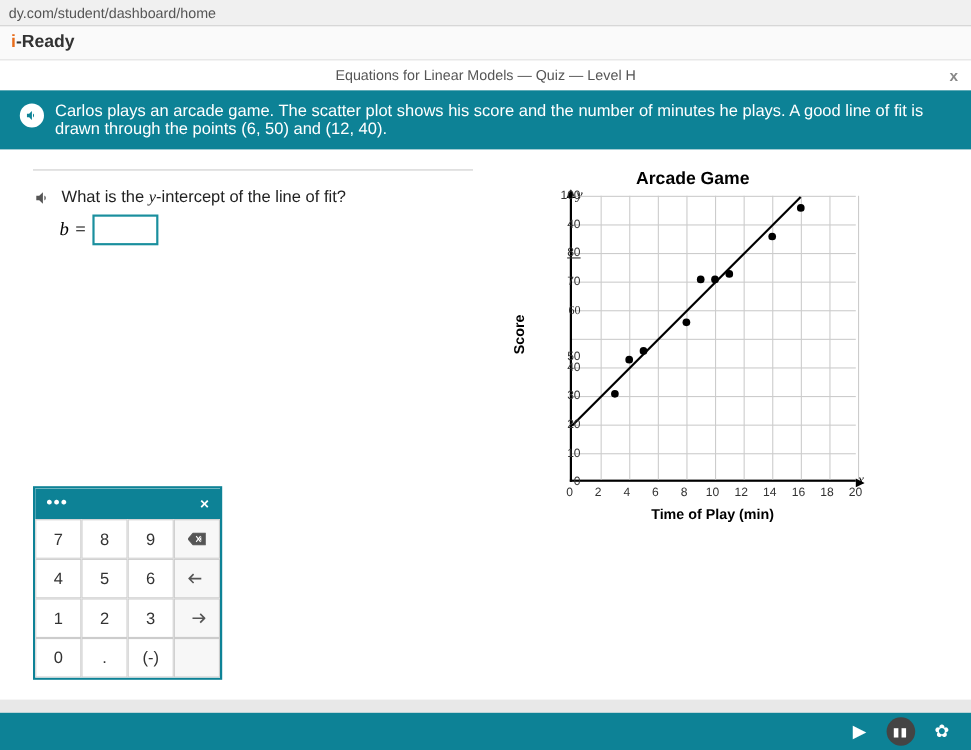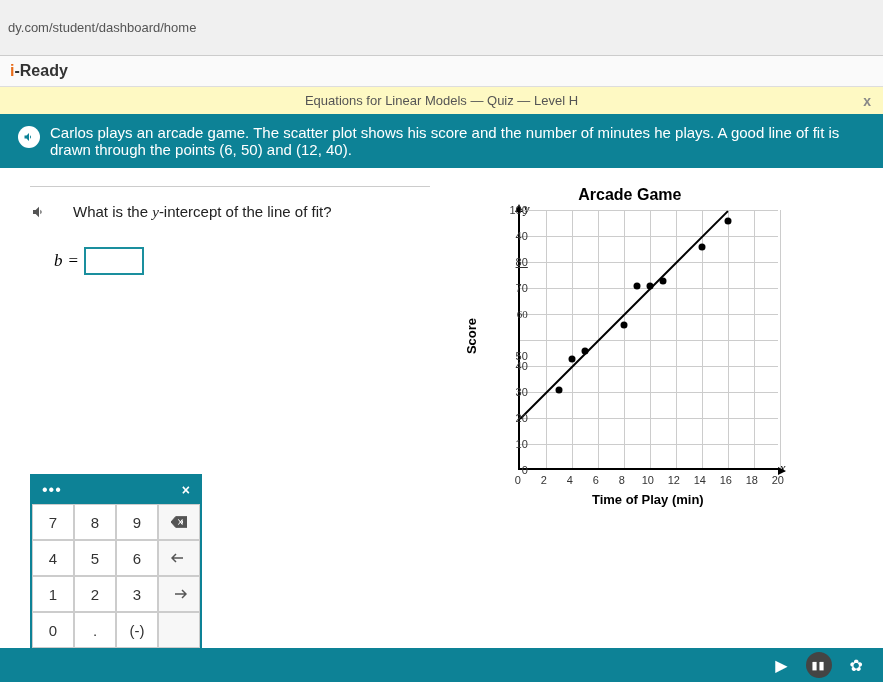--- a/index.html
+++ b/index.html
@@ -6,40 +6,40 @@
     body {
       font-family: Arial, sans-serif;
       background: #e8e8e8;
       width: 883px;
       height: 682px;
       overflow: hidden;
       position: relative;
     }
     .url-bar {
       background: #f0f0f0;
-      padding: 20px 8px;
+      padding: 4px 8px;
       font-size: 13px;
       color: #555;
       border-bottom: 1px solid #ccc;
     }
     .tab-bar {
       background: #fafafa;
       padding: 6px 10px;
       border-bottom: 1px solid #ddd;
       display: flex;
       align-items: center;
     }
     .brand {
       font-size: 16px;
       font-weight: bold;
       color: #333;
     }
     .brand .i { color: #e86c1a; }
     .title-row {
-      background: #fef9c3;
+      background: #ffffff;
       padding: 6px 4px;
       position: relative;
       display: flex;
       justify-content: center;
       align-items: center;
     }
     .lesson-title {
       font-size: 13px;
       color: #555;
     }
@@ -95,22 +95,22 @@
       font-style: italic;
       padding: 4px 0 14px 10px;
     }
     .divider {
       border-top: 1px solid #ccc;
       margin-bottom: 16px;
     }
     .question-row {
       display: flex;
       align-items: flex-end;
-      gap: 25px;
-      margin-bottom: 26px;
+      gap: 8px;
+      margin-bottom: 6px;
     }
     .mini-speaker {
       width: 18px; height: 18px;
       display: inline-flex; align-items: center; justify-content: center;
     }
     .question-text {
       font-size: 15px;
       color: #222;
     }
     .italic-var { font-style: italic; font-family: 'Times New Roman', serif; }

